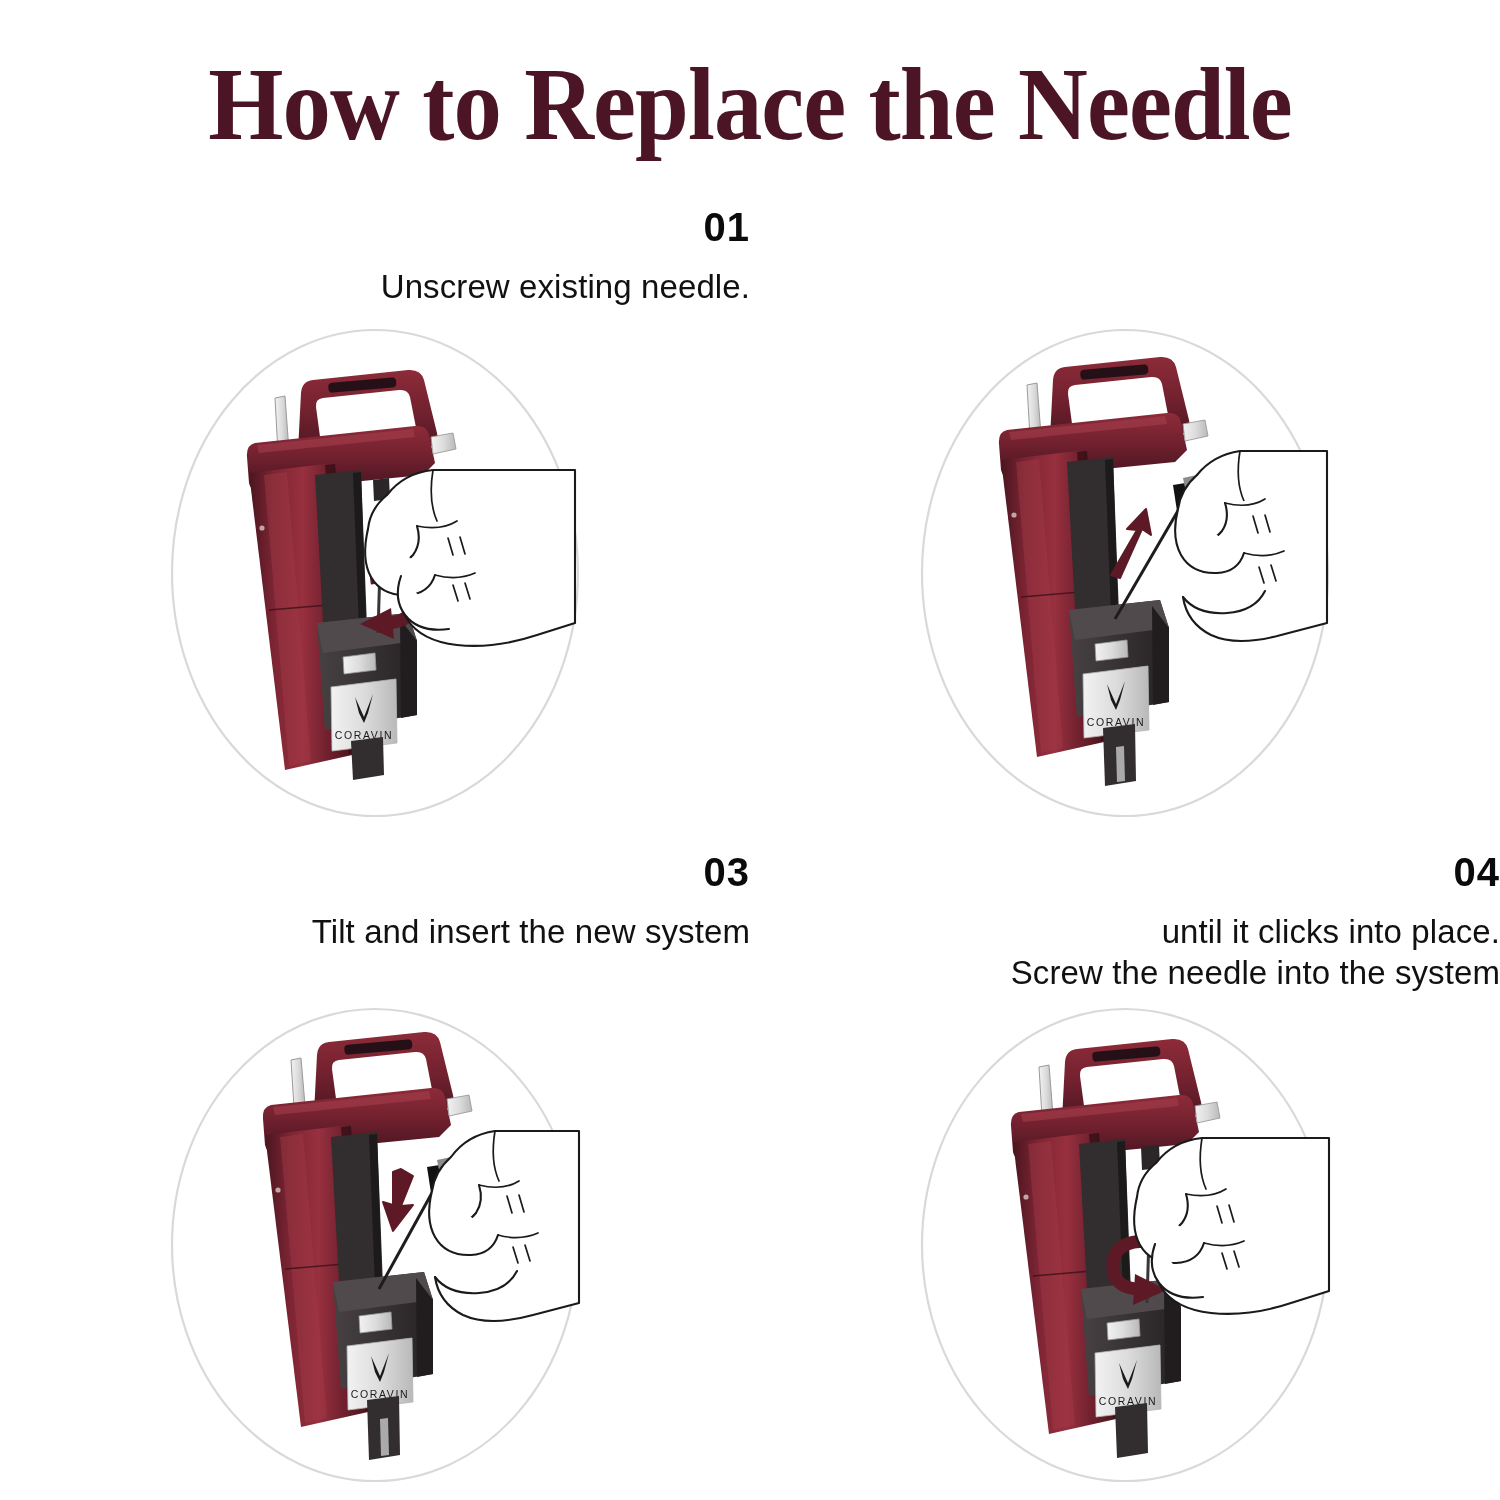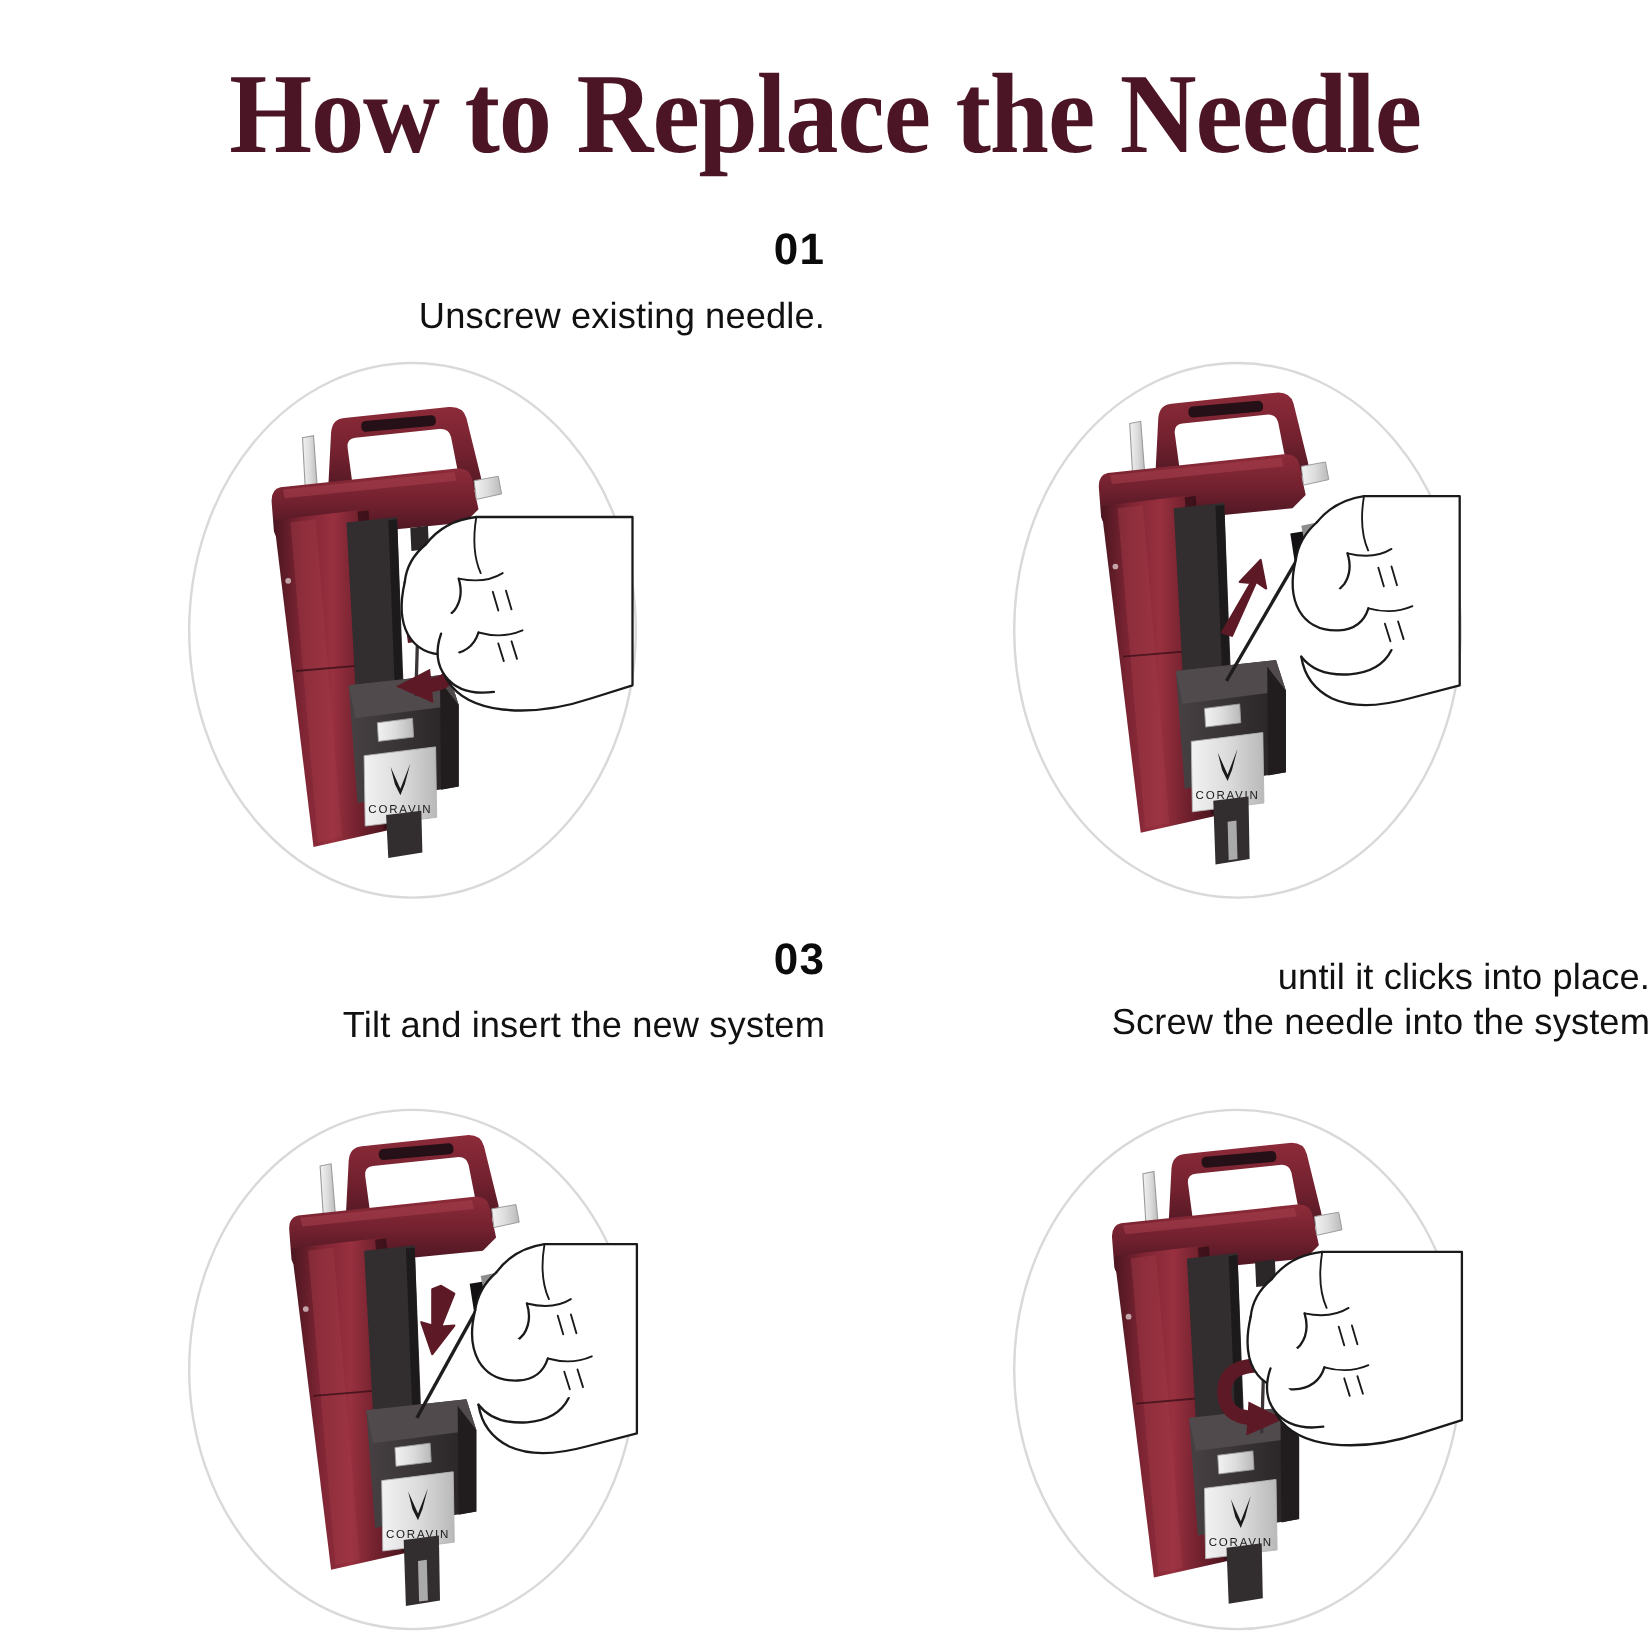--- a/index.html
+++ b/index.html
@@ -368,20 +368,21 @@
             <path d="M354 190 L359 207" stroke-width="1.7"></path>
             <path d="M348 242 L353 258" stroke-width="1.7"></path>
             <path d="M360 240 L365 256" stroke-width="1.7"></path>
           </g>
         </svg>
       </div>
     </div>
 
     <div class="step">
       <div class="step-head">
+        <div class="step-num">04</div>
         <div class="step-caption">
           <span class="ln">until it clicks into place.</span>
           <span class="ln">Screw the needle into the system</span>
         </div>
       </div>
       <div class="illus" style="top:155px;">
         <svg width="420" height="480" viewBox="0 0 420 480">
           <defs>
             <linearGradient id="bodyG4" x1="0" y1="0" x2="1" y2="0">
               <stop offset="0%" stop-color="#4a1620"></stop>

